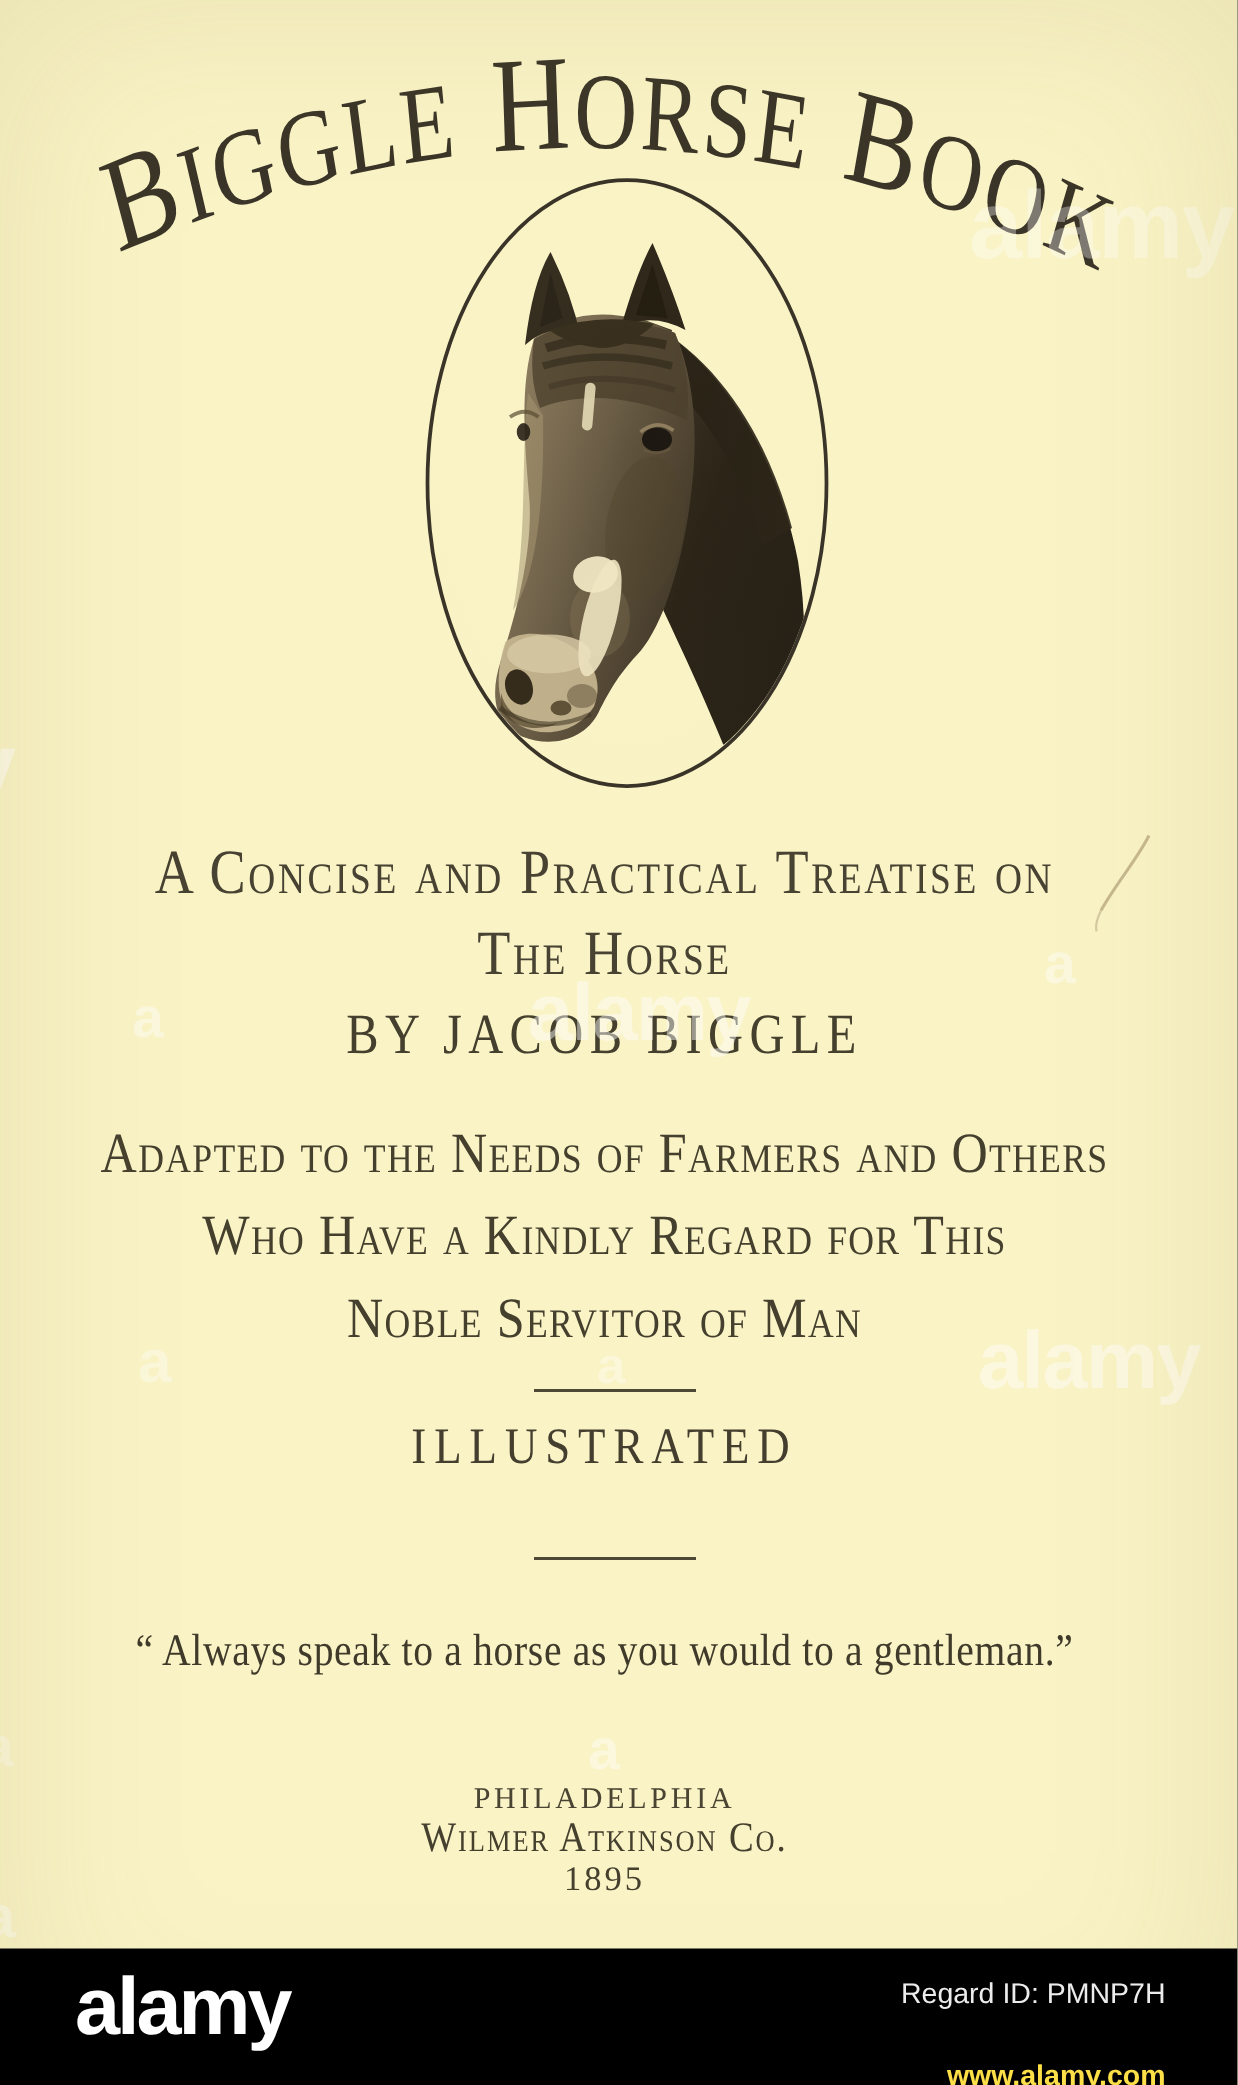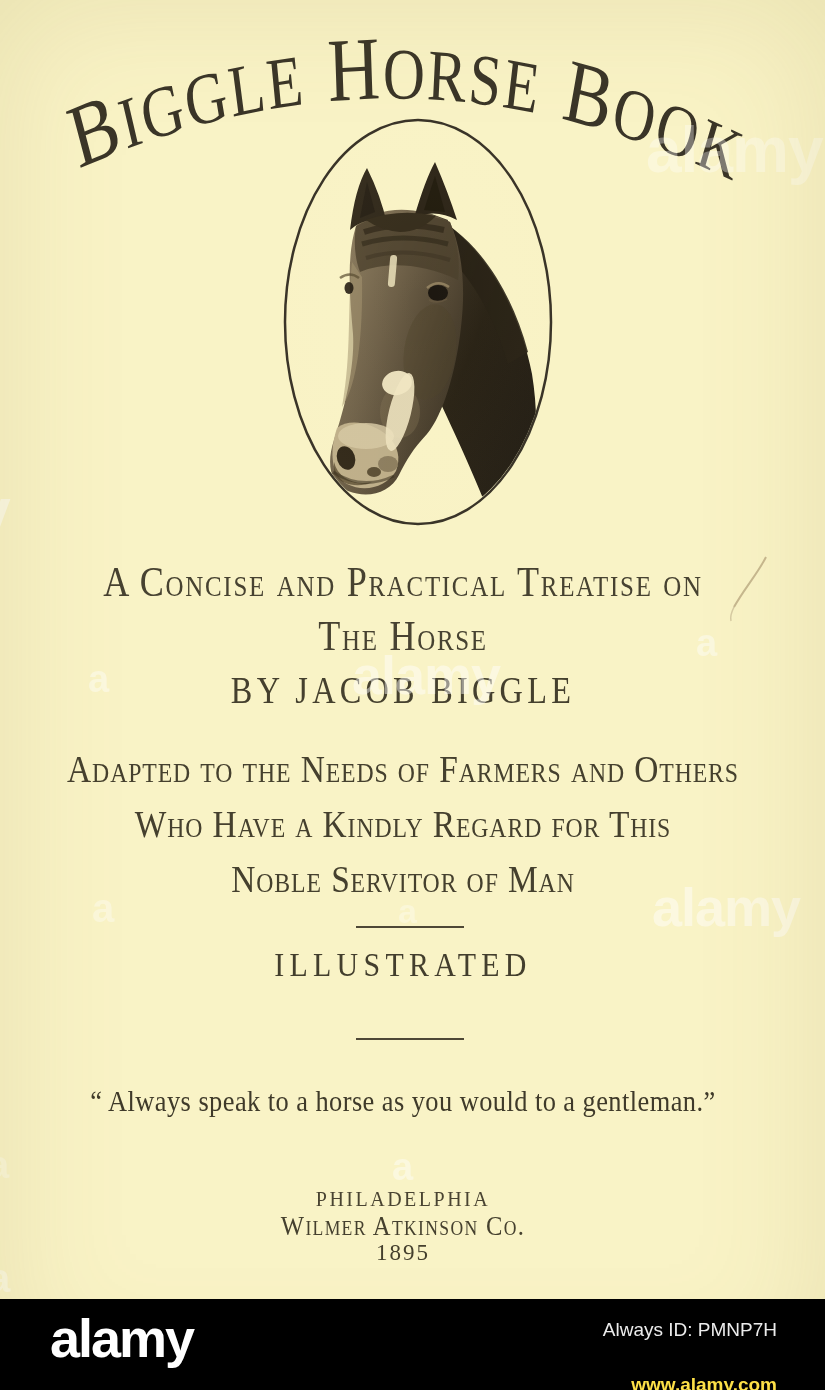--- a/index.html
+++ b/index.html
@@ -209,18 +209,18 @@
   <span class="wm wm-6">a</span>
   <span class="wm wm-7">a</span>
   <span class="wm wm-8">alamy</span>
   <span class="wm wm-9">a</span>
   <span class="wm wm-10">a</span>
   <span class="wm wm-11">a</span>
 
   <div class="footer-bar">
     <span class="footer-logo">alamy</span>
     <div class="footer-right">
-      <div class="footer-id">Always ID: PMNP7H</div>
+      <div class="footer-id">Regard ID: PMNP7H</div>
       <div class="footer-url">www.alamy.com</div>
     </div>
   </div>
 
 </div>
 
 </body></html>

